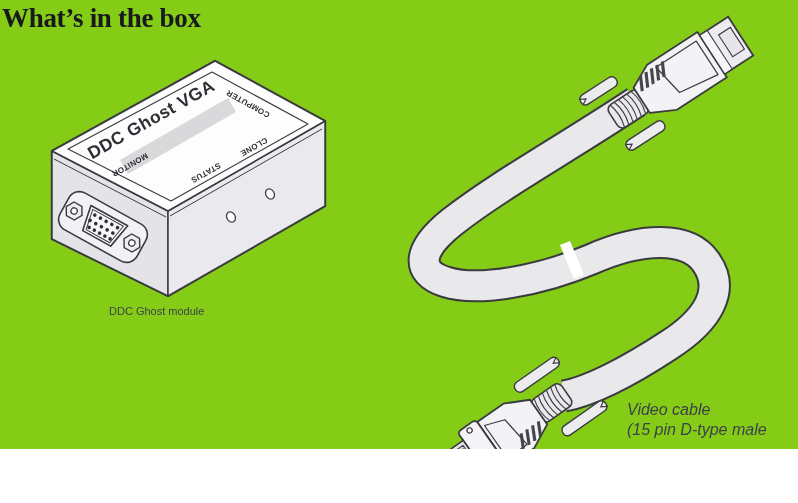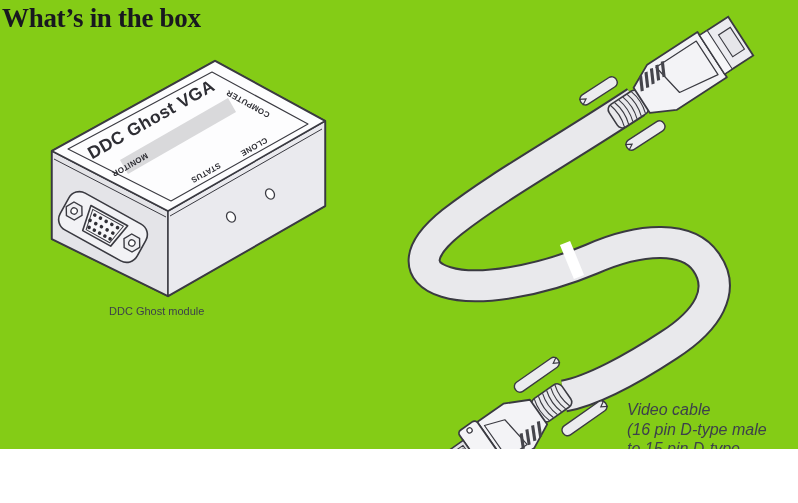--- a/index.html
+++ b/index.html
@@ -217,17 +217,16 @@
 
       <ellipse cx="231" cy="217" rx="4.2" ry="5.4" transform="rotate(-28 231 217)" fill="#ffffff" stroke="#3a3a41" stroke-width="1.3"></ellipse>
       <ellipse cx="270" cy="194" rx="4.2" ry="5.4" transform="rotate(-28 270 194)" fill="#ffffff" stroke="#3a3a41" stroke-width="1.3"></ellipse>
     </g>
   </svg>
 
   <div class="module-caption">DDC Ghost module</div>
 
   <div class="cable-caption">
     <div>Video cable</div>
-    <div>(16 pin D-type male</div>
-    <div>to 15 pin D-type</div>
+    <div>(15 pin D-type male</div>
   </div>
 
 </div>
 
 </body></html>

